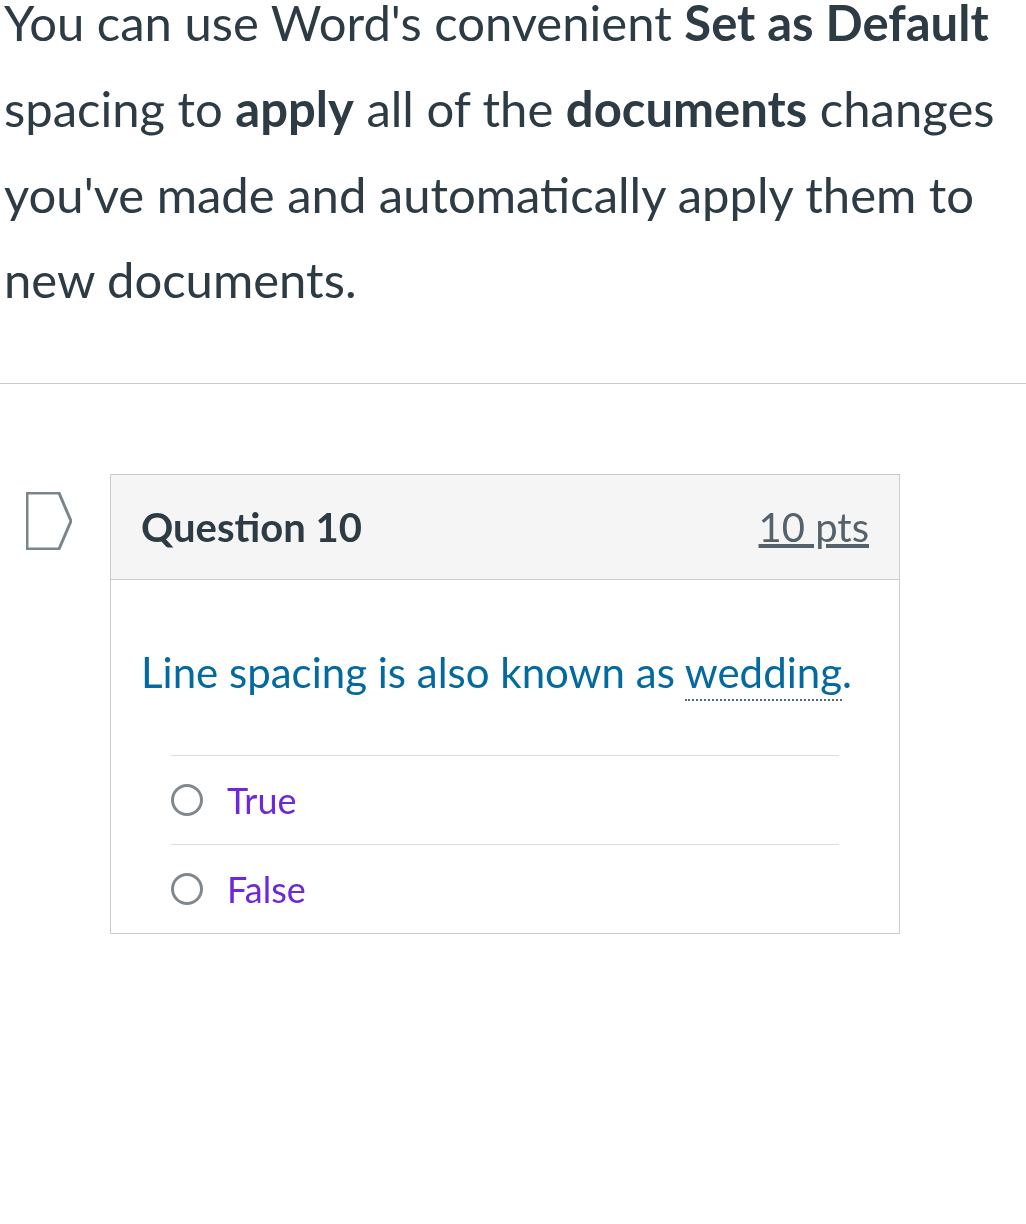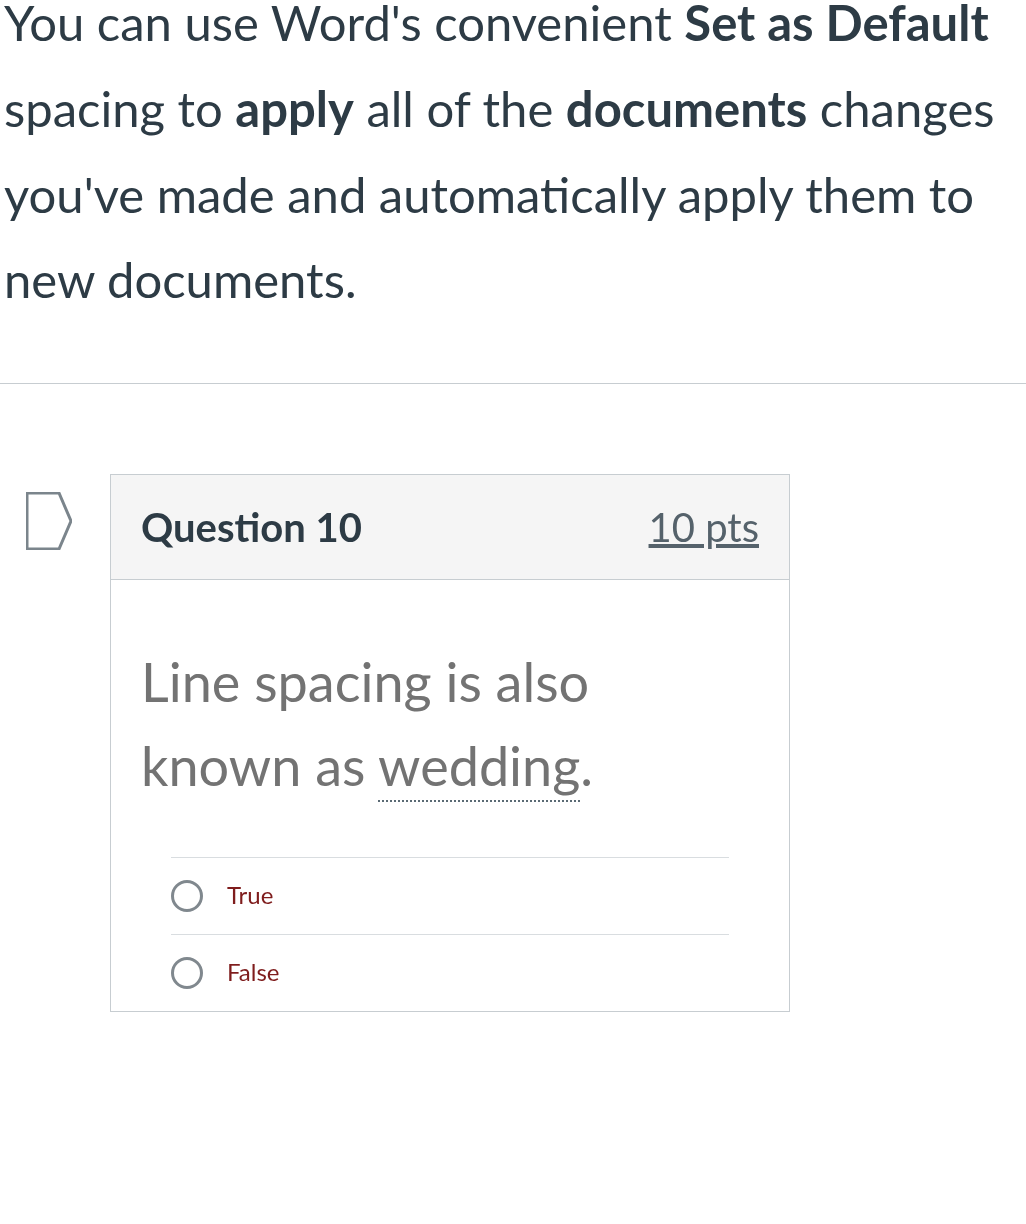--- a/index.html
+++ b/index.html
@@ -30,21 +30,21 @@
   }
   .tag-icon {
     width: 46px;
     height: 58px;
     margin: 18px 38px 0 26px;
     flex: 0 0 auto;
   }
   .tag-icon svg { display: block; }
   .question-card {
     border: 1px solid #c7cdd1;
-    width: 680px;
+    width: 790px;
   }
   .question-header {
     background: #f5f5f5;
     border-bottom: 1px solid #c7cdd1;
     display: flex;
     justify-content: space-between;
     align-items: center;
     padding: 28px 30px;
   }
   .q-title {
@@ -54,39 +54,39 @@
   }
   .q-pts {
     font-size: 40px;
     color: #55626b;
     text-decoration: underline;
   }
   .question-body {
     padding: 60px 30px 0 30px;
   }
   .stem {
-    font-size: 54px;
+    font-size: 42px;
     line-height: 1.55;
-    color: #737373;
+    color: #0369a1;
     margin-bottom: 50px;
   }
   .stem .hint {
     border-bottom: 2px dotted #5a6a74;
     padding-bottom: 2px;
   }
   .answers {
     margin: 0 30px;
   }
   .answer {
     display: flex;
-    align-items: flex-start;
+    align-items: center;
     border-top: 1px solid #d9dde0;
     padding: 22px 0;
-    font-size: 24px;
-    color: #7f1d1d;
+    font-size: 36px;
+    color: #6d28d9;
   }
   .answer:first-child { border-top: 1px solid #d9dde0; }
   .radio {
     width: 32px;
     height: 32px;
     border: 3px solid #80888e;
     border-radius: 50%;
     margin-right: 24px;
     flex: 0 0 auto;
     background: #fff;

